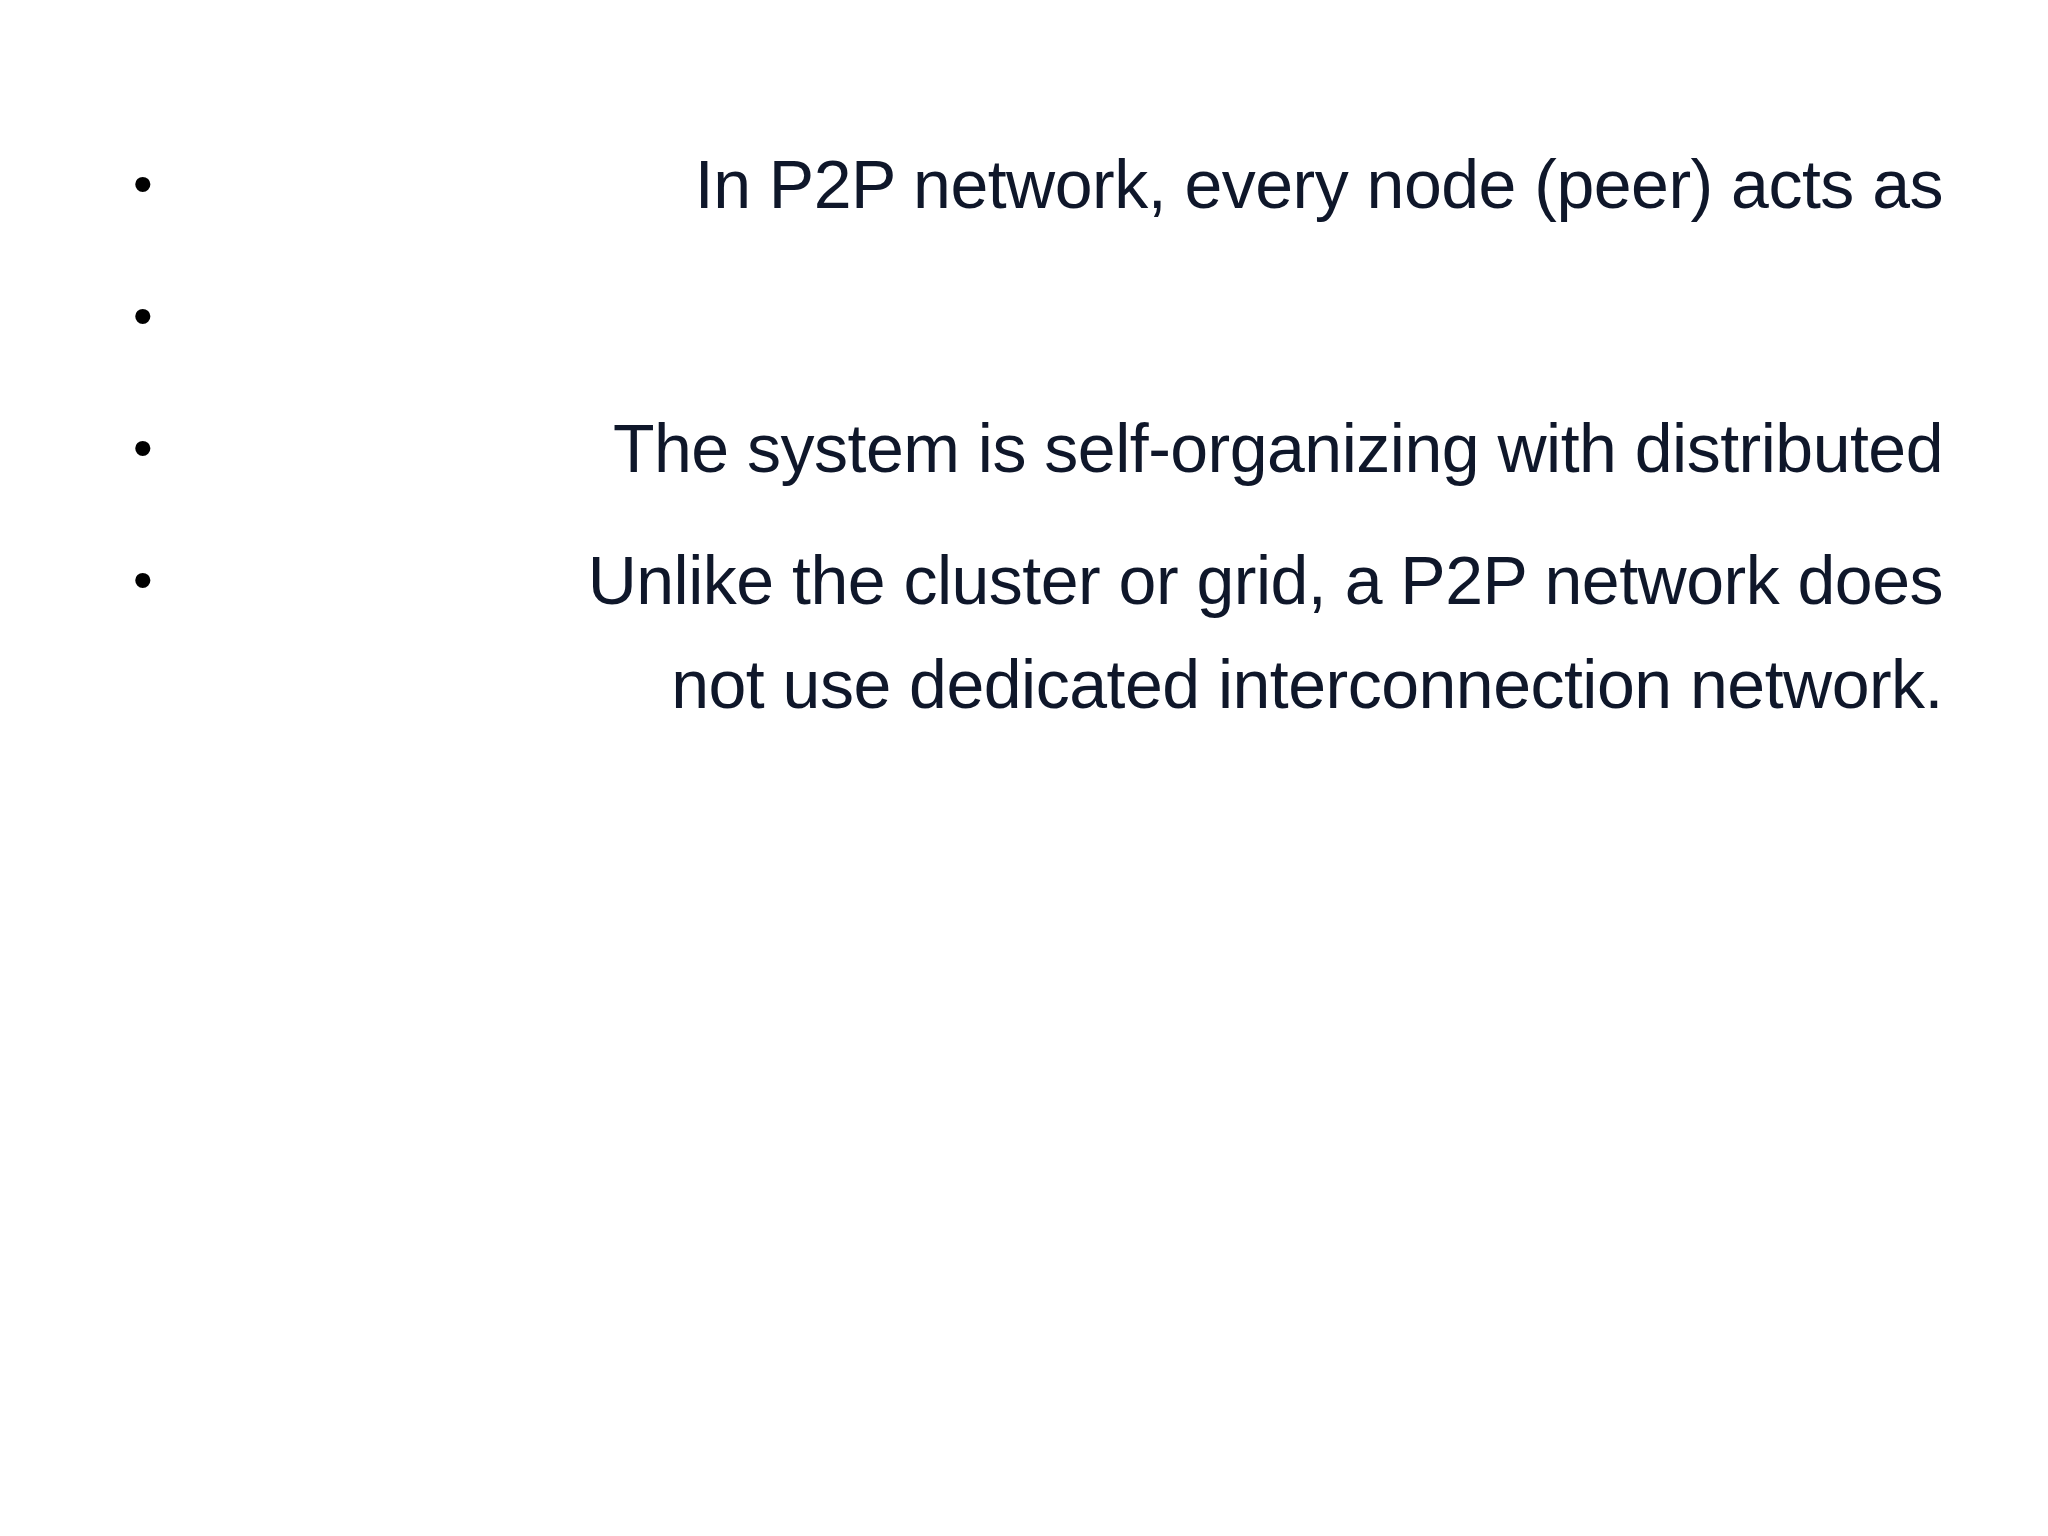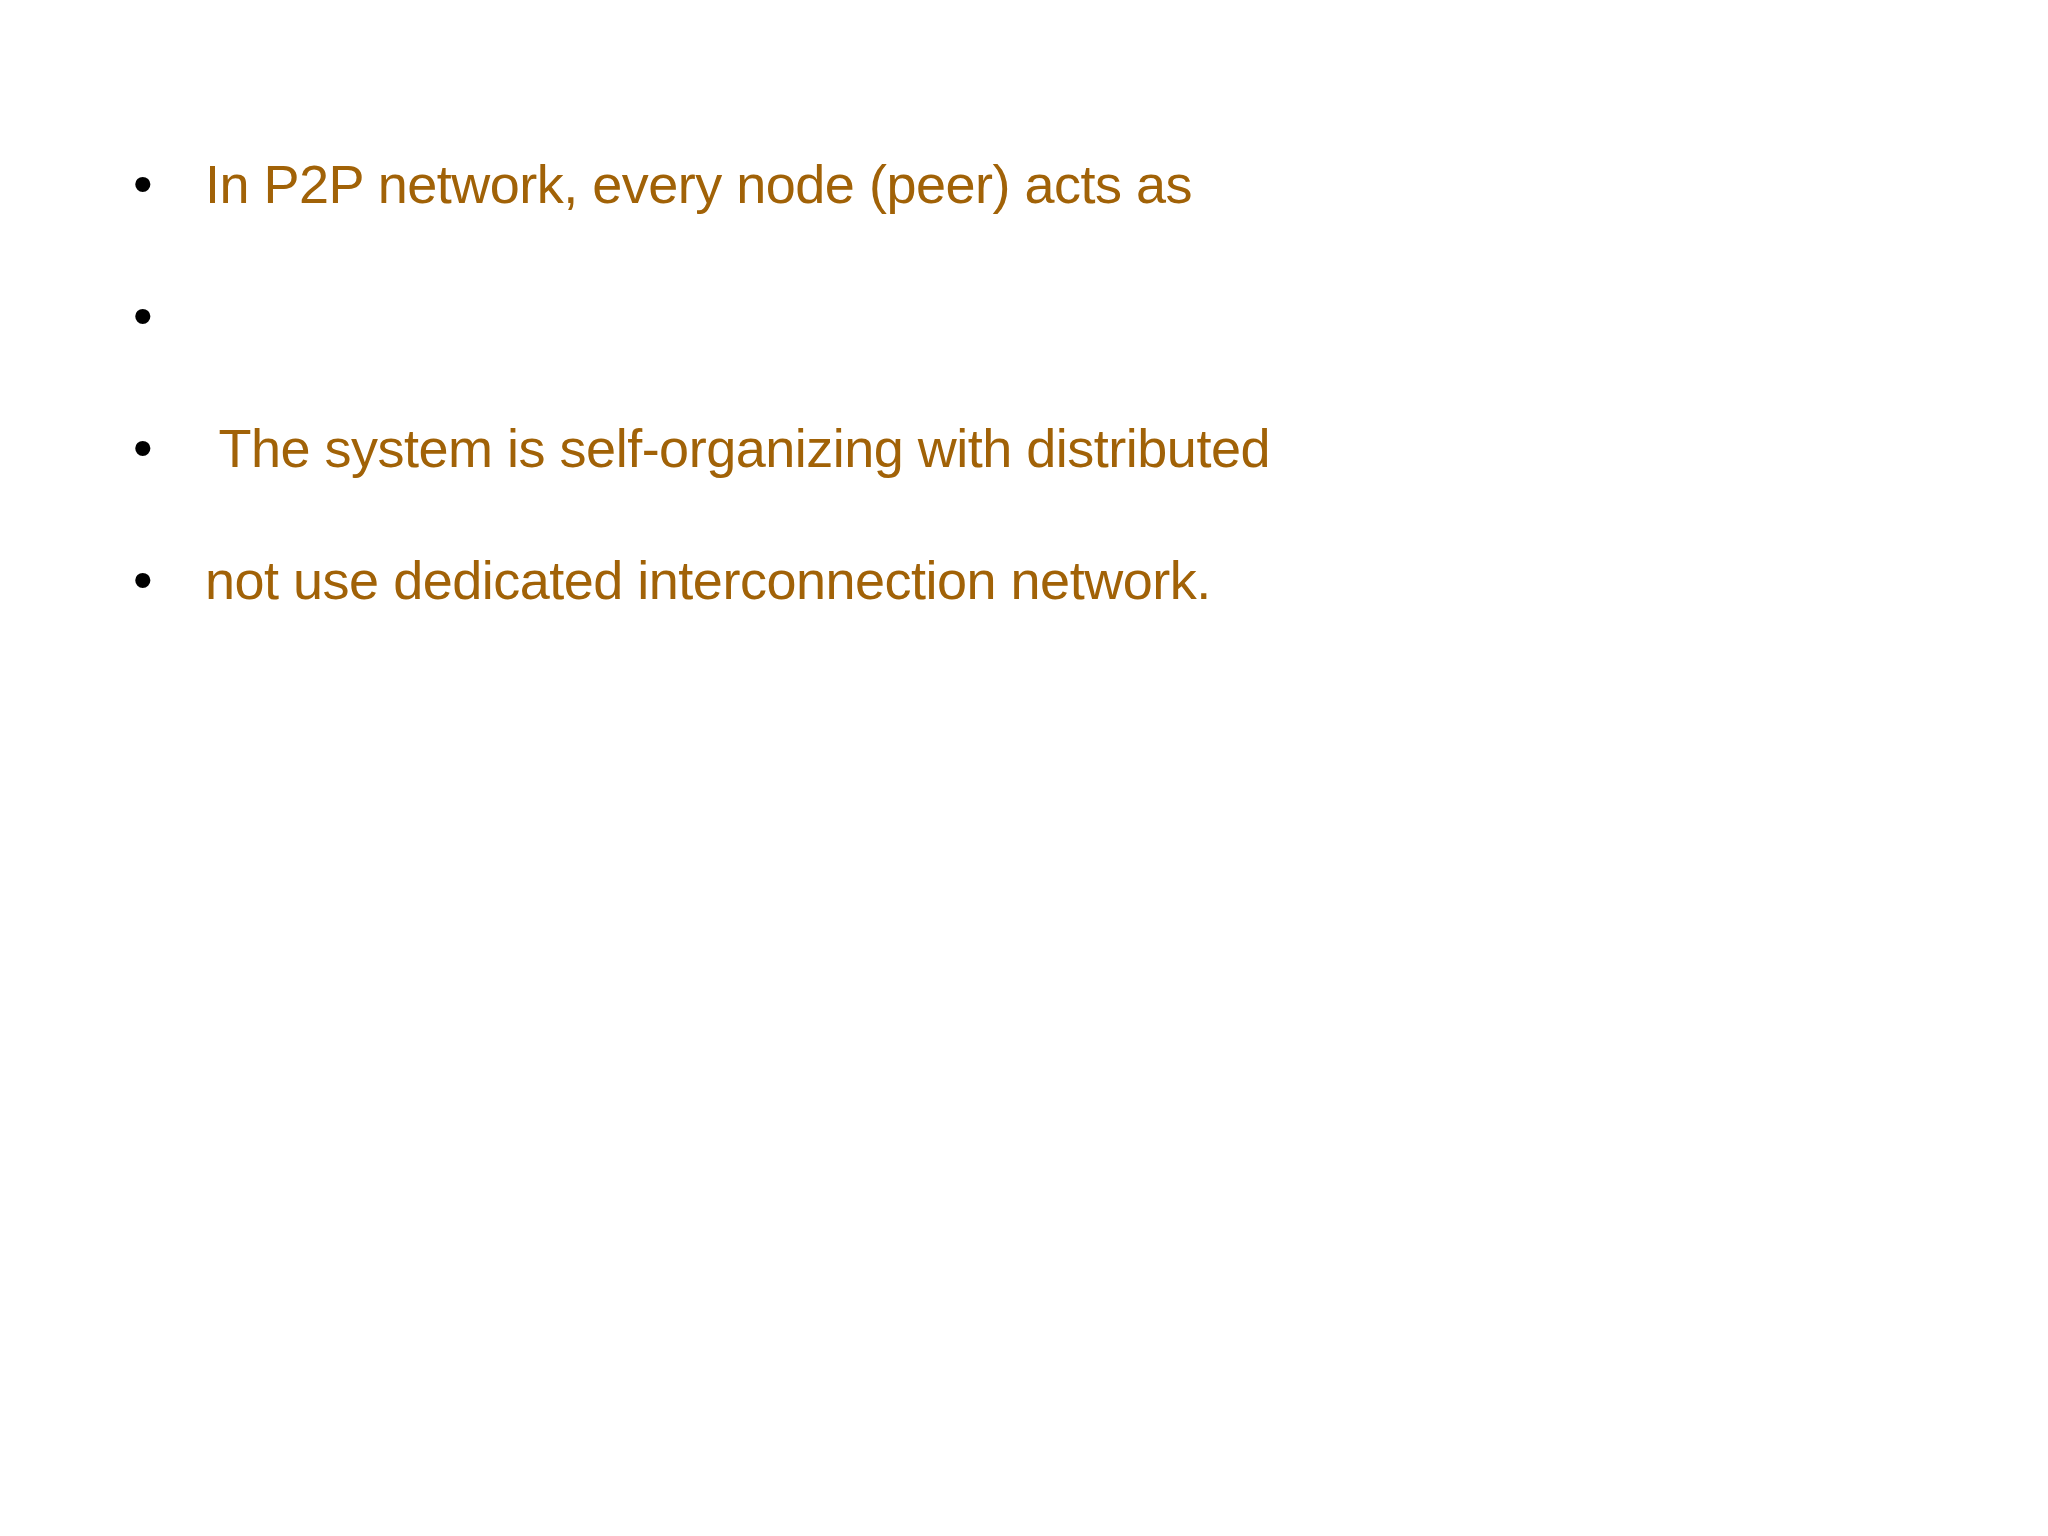--- a/index.html
+++ b/index.html
@@ -39,25 +39,26 @@
     line-height: 104px;
     letter-spacing: 0;
     color: #000000;
     user-select: none;
   }
   .bullet-text {
     flex: 1 1 auto;
     min-width: 0;
   }
   .bullet-text .line {
-    font-size: 54px;
+    font-size: 68px;
     line-height: 104px;
     letter-spacing: -0.5px;
     white-space: pre;
-    color: #a16207;
+    color: #0f172a;
+    text-align: right;
   }
 </style>
 </head>
 <body>
 
 <div class="slide">
   <div class="bullet-list">
 
     <div class="bullet-item">
       <span class="bullet-dot">•</span>
@@ -75,18 +76,19 @@
     <div class="bullet-item">
       <span class="bullet-dot">•</span>
       <div class="bullet-text">
         <div class="line"> The system is self-organizing with distributed</div>
       </div>
     </div>
 
     <div class="bullet-item">
       <span class="bullet-dot">•</span>
       <div class="bullet-text">
+        <div class="line">Unlike the cluster or grid, a P2P network does</div>
         <div class="line">not use dedicated interconnection network.</div>
       </div>
     </div>
 
   </div>
 </div>
 
 </body></html>

